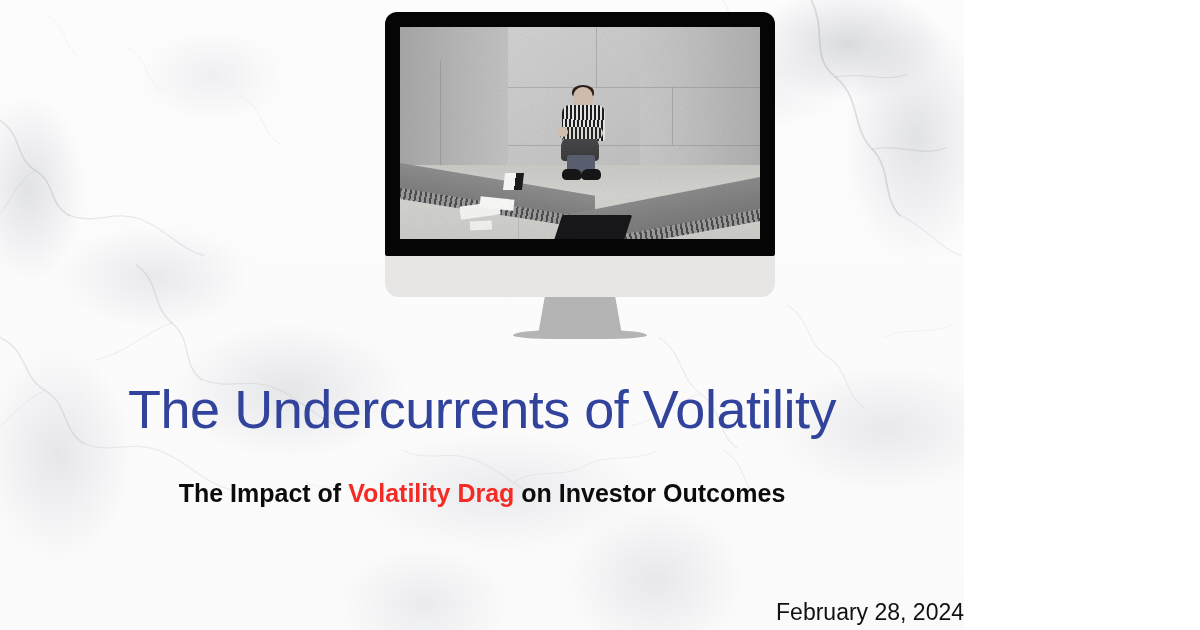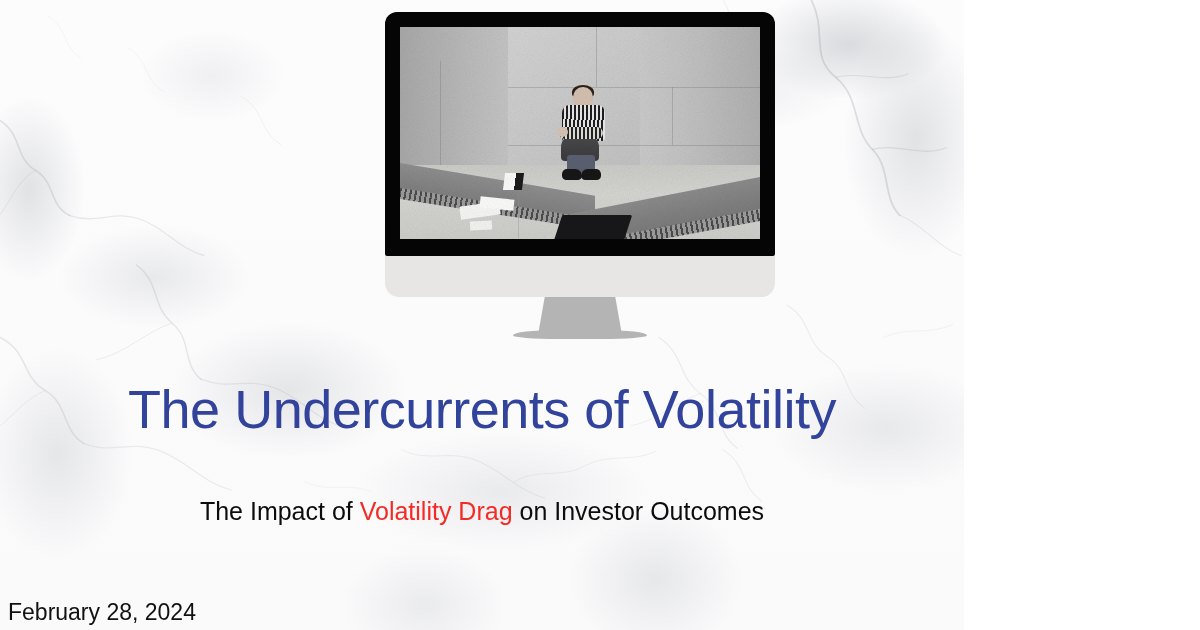--- a/index.html
+++ b/index.html
@@ -276,34 +276,34 @@
     font-size: 54px;
     font-weight: 400;
     letter-spacing: -0.5px;
     color: #32439b;
     line-height: 1.1;
     white-space: nowrap;
   }
   .subtitle {
     position: absolute;
     left: 0; right: 0;
-    top: 496px;
+    top: 478px;
     text-align: center;
     font-size: 25px;
-    font-weight: 400;
+    font-weight: 700;
     color: #0c0c0c;
     line-height: 1.2;
     white-space: nowrap;
   }
   .subtitle .hl { color: #f42a24; }
   .date {
     position: absolute;
     left: 0; right: 0;
     top: 599px;
-    text-align: left;
+    text-align: right;
     font-size: 23px;
     font-weight: 400;
     color: #111111;
     line-height: 1.2;
     white-space: nowrap;
     padding-left: 8px;
   }
 
   
   .logo {

